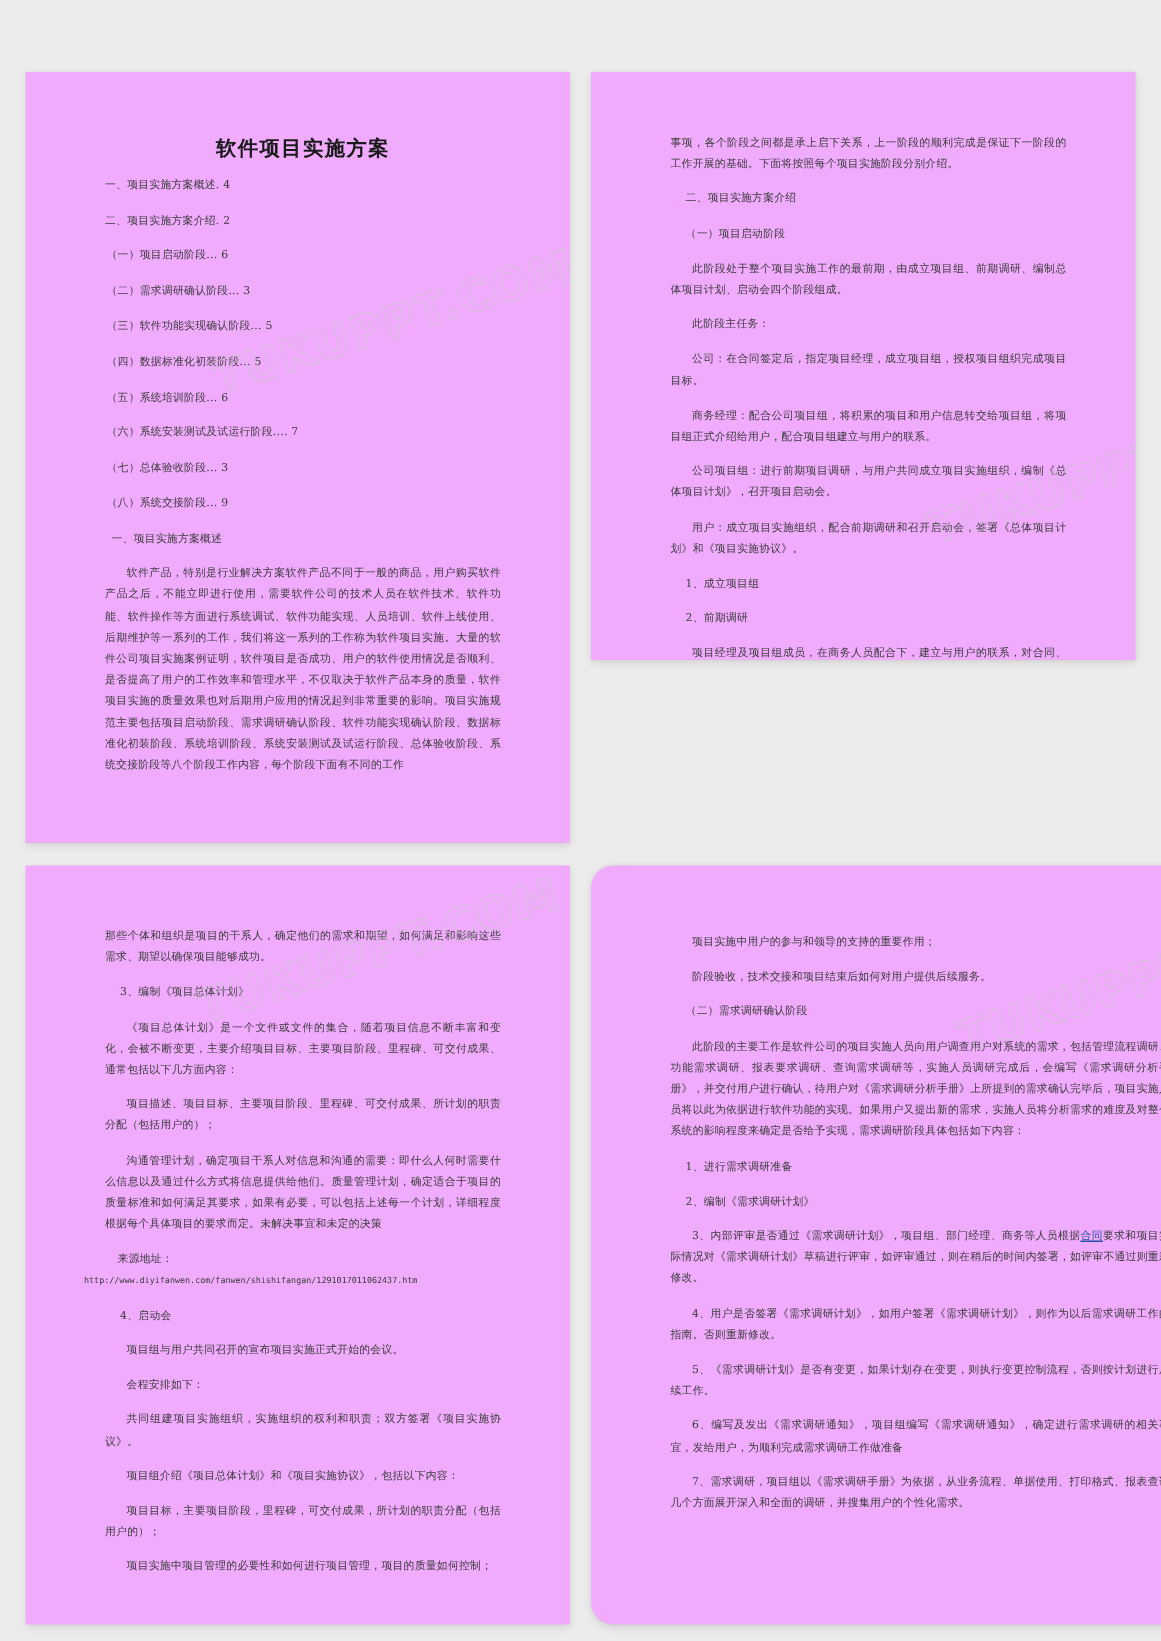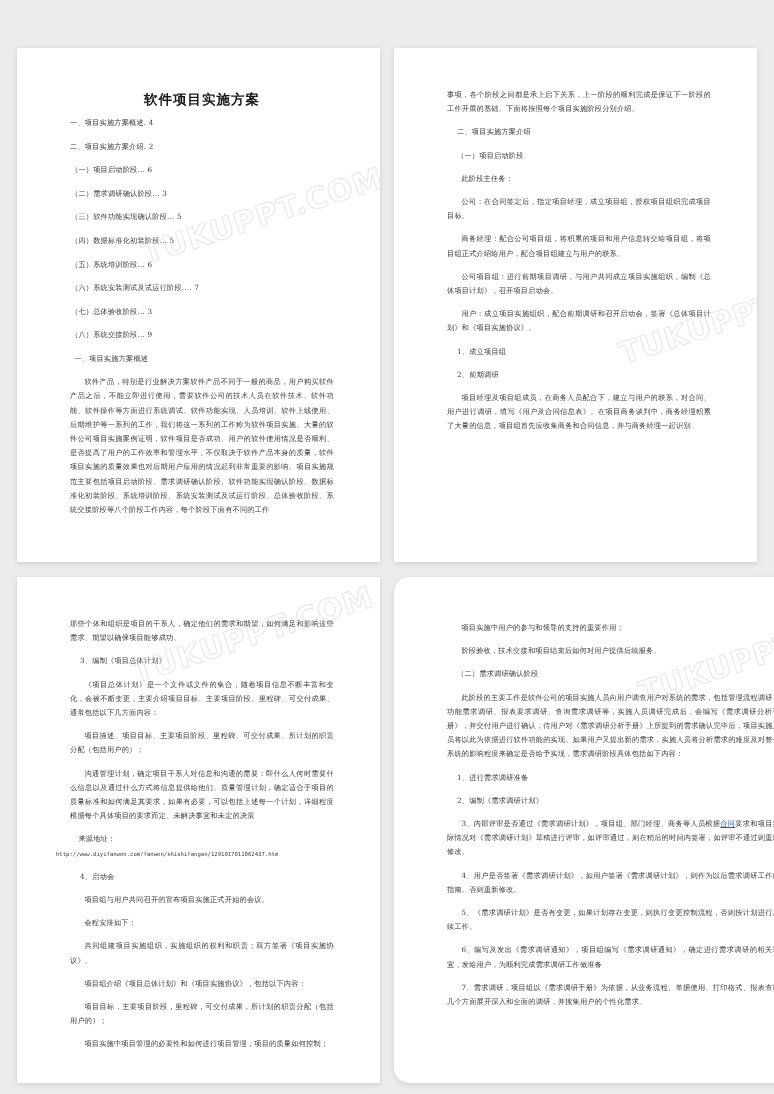--- a/index.html
+++ b/index.html
@@ -4,27 +4,27 @@
 <style>
   html, body { margin: 0; padding: 0; }
   body {
     width: 774px; height: 1094px; overflow: hidden;
     background: #ececec;
     font-family: "DejaVu Serif", "Liberation Serif", serif;
     position: relative;
   }
   .page {
     position: absolute;
-    background: #ffffff;
+    background: #f0abfc;
     box-shadow: 0 2px 6px rgba(0,0,0,0.10), 0 0 2px rgba(0,0,0,0.06);
     overflow: hidden;
     text-decoration: underline;
   }
   #page-1 { left: 17px;  top: 48px;  width: 363px; height: 514px; }
-  #page-2 { left: 394px; top: 48px;  width: 363px; height: 514px; }
+  #page-2 { left: 394px; top: 48px;  width: 363px; height: 392px; }
   #page-3 { left: 17px;  top: 577px; width: 363px; height: 506px; }
   #page-4 { left: 394px; top: 577px; width: 432px; height: 506px; border-radius: 15px; }
 
   .content {
     position: absolute;
     left: 53px; right: 46px;
     color: #3a3a3a;
     font-size: 7.2px;
     line-height: 14.2px;
     letter-spacing: 0.2px;
@@ -88,20 +88,21 @@
     <div class="para">软件产品，特别是行业解决方案软件产品不同于一般的商品，用户购买软件产品之后，不能立即进行使用，需要软件公司的技术人员在软件技术、软件功能、软件操作等方面进行系统调试、软件功能实现、人员培训、软件上线使用、后期维护等一系列的工作，我们将这一系列的工作称为软件项目实施。大量的软件公司项目实施案例证明，软件项目是否成功、用户的软件使用情况是否顺利、是否提高了用户的工作效率和管理水平，不仅取决于软件产品本身的质量，软件项目实施的质量效果也对后期用户应用的情况起到非常重要的影响。项目实施规范主要包括项目启动阶段、需求调研确认阶段、软件功能实现确认阶段、数据标准化初装阶段、系统培训阶段、系统安装测试及试运行阶段、总体验收阶段、系统交接阶段等八个阶段工作内容，每个阶段下面有不同的工作</div>
   </div>
   <div class="watermark" style="left:120px; top:150px;">TUKUPPT.COM</div>
 </div>
 
 <div class="page" id="page-2">
   <div class="content">
       <div class="para noindent">事项，各个阶段之间都是承上启下关系，上一阶段的顺利完成是保证下一阶段的工作开展的基础。下面将按照每个项目实施阶段分别介绍。</div>
       <div class="heading">二、项目实施方案介绍</div>
       <div class="heading">（一）项目启动阶段</div>
+      <div class="para">此阶段处于整个项目实施工作的最前期，由成立项目组、前期调研、编制总体项目计划、启动会四个阶段组成。</div>
       <div class="para">此阶段主任务：</div>
       <div class="para">公司：在合同签定后，指定项目经理，成立项目组，授权项目组织完成项目目标。</div>
       <div class="para">商务经理：配合公司项目组，将积累的项目和用户信息转交给项目组，将项目组正式介绍给用户，配合项目组建立与用户的联系。</div>
       <div class="para">公司项目组：进行前期项目调研，与用户共同成立项目实施组织，编制《总体项目计划》，召开项目启动会。</div>
       <div class="para">用户：成立项目实施组织，配合前期调研和召开启动会，签署《总体项目计划》和《项目实施协议》。</div>
       <div class="heading">1、成立项目组</div>
       <div class="heading">2、前期调研</div>
       <div class="para">项目经理及项目组成员，在商务人员配合下，建立与用户的联系，对合同、用户进行调研，填写《用户及合同信息表》。在项目商务谈判中，商务经理积累了大量的信息，项目组首先应收集商务和合同信息，并与商务经理一起识别</div>
     </div>
   <div class="watermark" style="left:220px; top:250px;">TUKUPPT.COM</div>

